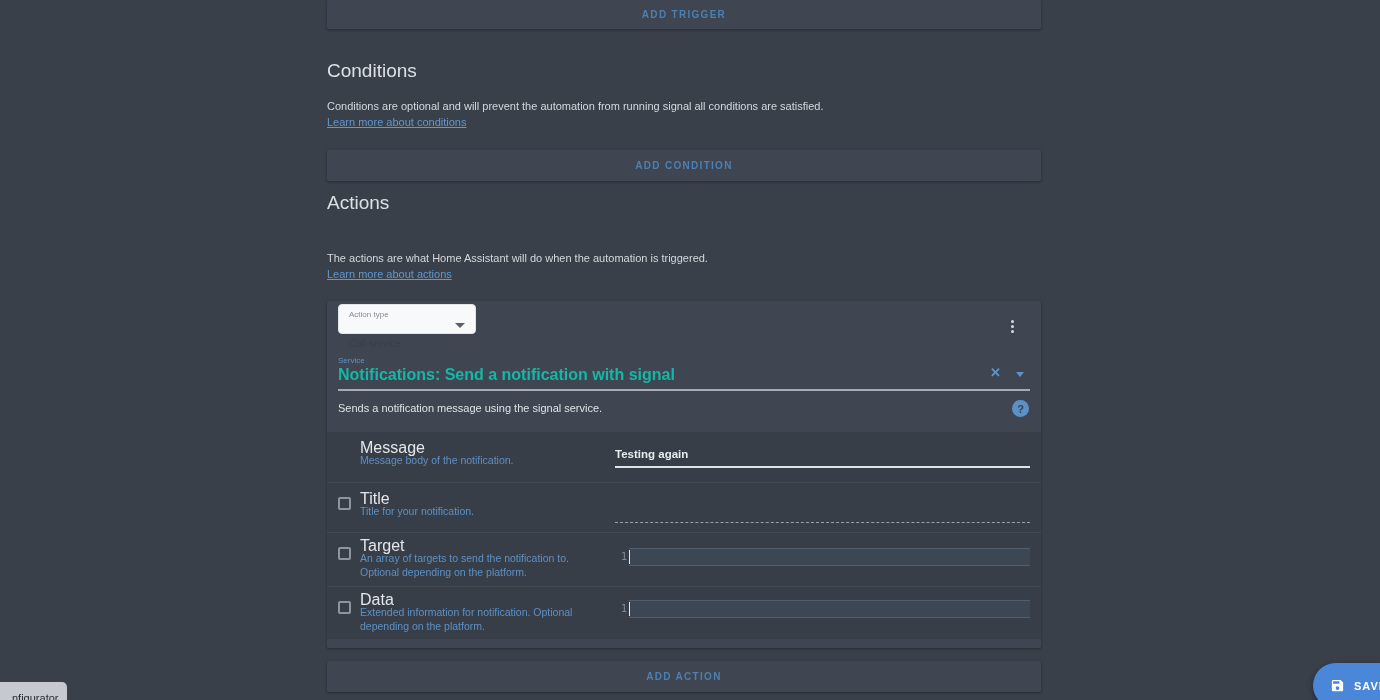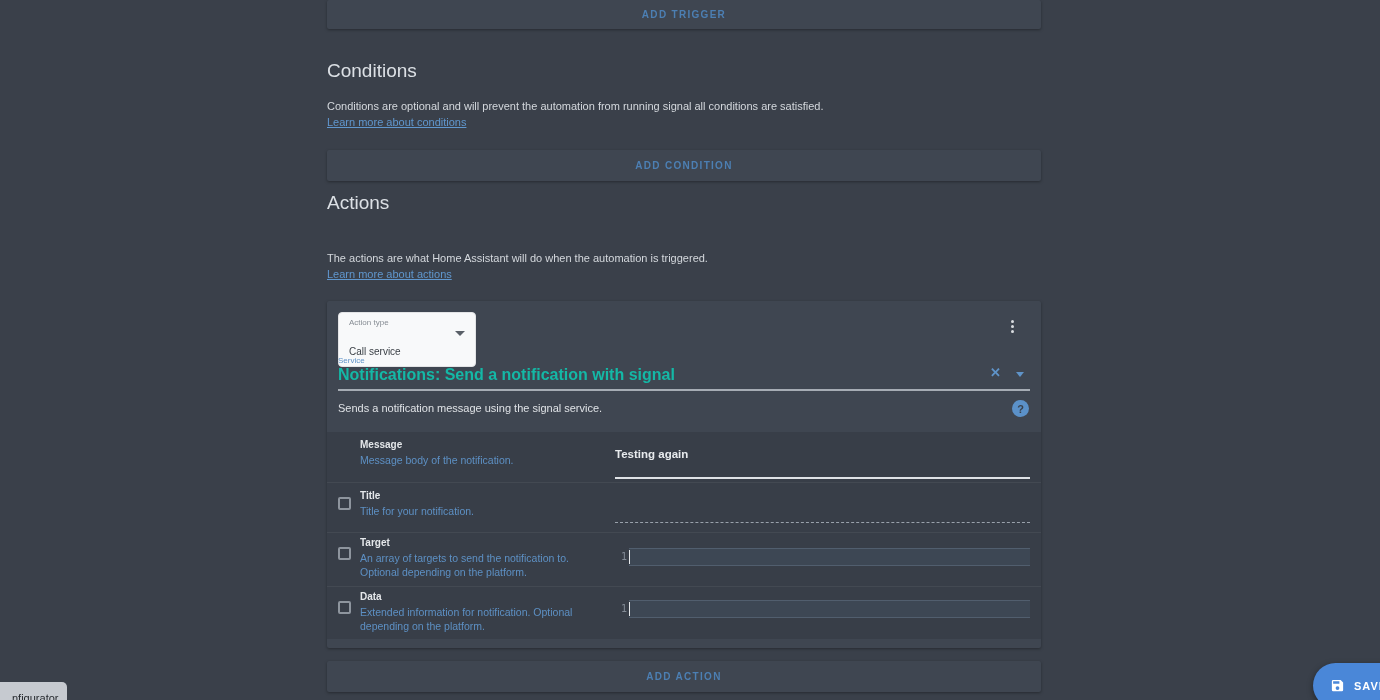--- a/index.html
+++ b/index.html
@@ -25,21 +25,21 @@
   }
 
   .section-title { position:absolute; left:327px; font-size:19px; font-weight:400; color:#dce0e5; }
   .section-desc { position:absolute; left:327px; font-size:11px; color:#d4d8dd; }
   .section-link { position:absolute; left:327px; font-size:11px; color:#6097ce; text-decoration:underline; cursor:pointer; }
 
   
   .action-card { top:301px; height:347px; }
 
   .select-box {
-    position:absolute; left:11px; top:11px; width:138px; height:55px;
+    position:absolute; left:11px; top:3px; width:138px; height:30px;
     background:#f8f9fa; border:1px solid #e3e4e6; border-radius:4px;
     padding:5px 12px 0 10px; cursor:pointer;
   }
   .select-label { font-size:8px; color:#878d94; display:block; }
   .select-value { font-size:10px; color:#3b4046; margin-top:19px; display:block; }
   .select-caret {
     position:absolute; right:10px; top:18px;
     width:0; height:0; border-left:5px solid transparent; border-right:5px solid transparent;
     border-top:5px solid #5a6068;
   }
@@ -60,26 +60,26 @@
     background:#5b91c9; color:#39414c; font-size:11px; font-weight:bold;
     display:flex; align-items:center; justify-content:center; cursor:pointer; }
 
   .rows { position:absolute; left:0; top:131px; width:714px; }
   .frow { position:relative; width:714px; background:rgba(0,0,0,0.10); border-top:1px solid rgba(255,255,255,0.06); }
   .frow:first-child { border-top:none; }
   .r1 { height:50px; } .r2 { height:50px; } .r3 { height:54px; } .r4 { height:53px; }
 
   .cbx { position:absolute; left:11px; top:14px; width:13px; height:13px;
     border:2px solid #8e959e; border-radius:2px; background:transparent; cursor:pointer; }
-  .fname { position:absolute; left:33px; top:7px; font-size:10px; font-weight:bold; color:#e4e7ea; }
+  .fname { position:absolute; left:33px; top:7px; font-size:16px; font-weight:normal; color:#e4e7ea; }
   .fdesc { position:absolute; left:33px; top:21px; width:245px; font-size:10.5px; line-height:14px; color:#5d90c4; }
   .r3 .fname, .r4 .fname { top:4px; } .r3 .fdesc, .r4 .fdesc { top:18px; }
 
   .fvalue { position:absolute; left:288px; top:16px; width:415px; font-size:11.5px; font-weight:bold; color:#e8ebee;
-    border-bottom:2px solid #dfe2e6; padding-bottom:17px; }
+    border-bottom:2px solid #dfe2e6; padding-bottom:6px; }
   .fdash { position:absolute; left:288px; top:39px; width:415px; border-bottom:1px dashed #99a1ab; }
 
   .editor { position:absolute; left:288px; top:15px; width:415px; height:18px; display:flex; align-items:stretch; }
   .r4 .editor { top:13px; }
   .gutter { width:14px; font-family:"DejaVu Sans Mono", monospace; font-size:10px; color:#838b96;
     text-align:right; padding-right:2px; line-height:18px; }
   .eline { flex:1; background:#3d4754; border-top:1px solid #515e6e; border-bottom:1px solid #515e6e; position:relative; cursor:text; }
   .eline::before { content:""; position:absolute; left:0; top:1px; bottom:1px; width:1px; background:#e6e9ec; }
 
   

